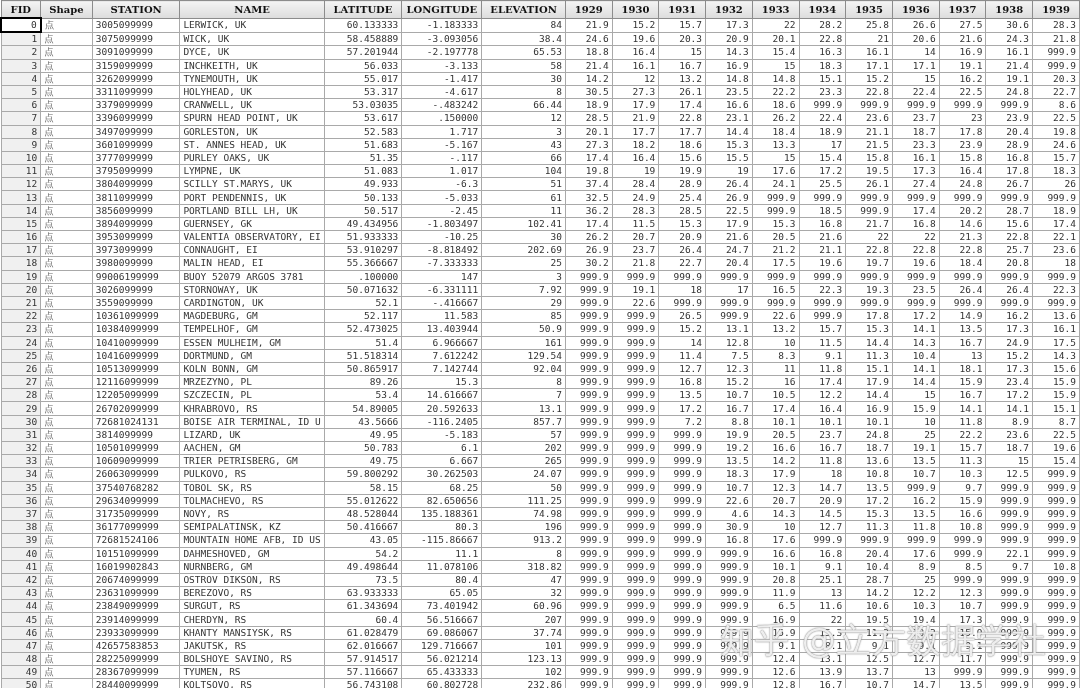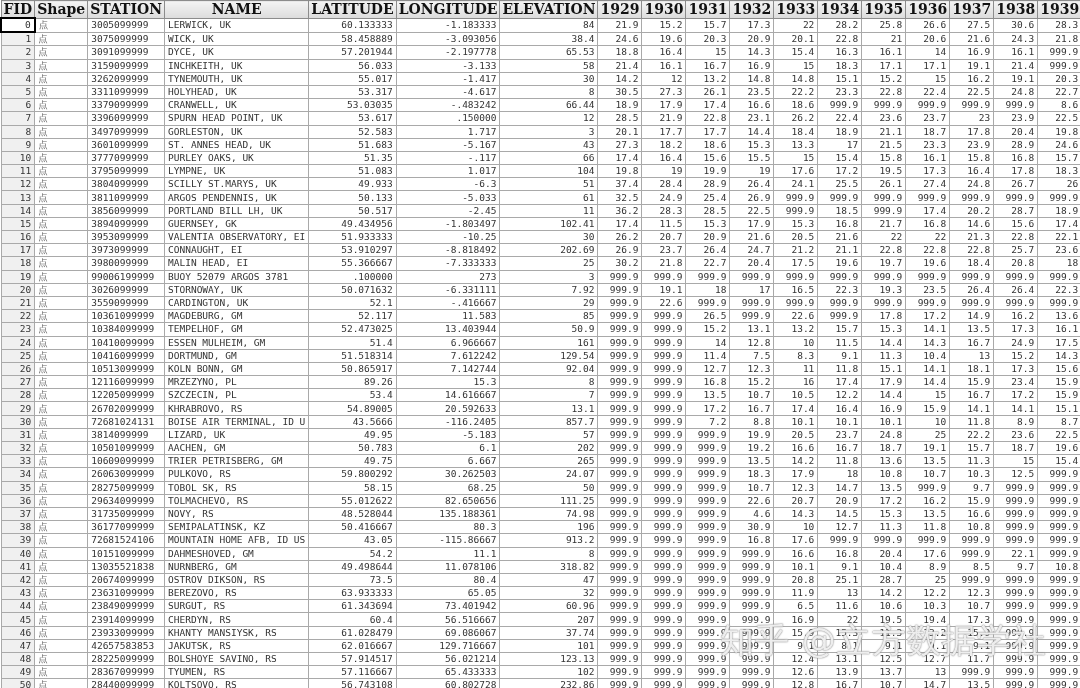--- a/index.html
+++ b/index.html
@@ -1,20 +1,20 @@
 <!DOCTYPE html>
 <html><head>
 <meta charset="utf-8">
 <style>
   html, body { margin:0; padding:0; background:#ffffff; }
   body { width:1080px; height:688px; overflow:hidden; position:relative; }
   .grid { position:absolute; left:0; top:0; border-collapse:collapse; table-layout:fixed;
           font-family:"DejaVu Sans Mono","Liberation Mono",monospace; font-size:9.5px; color:#333; }
   .grid th { height:16px; background:linear-gradient(#f4f4f4,#dcdcdc); border:1px solid #8c8c8c;
-             font-family:"DejaVu Serif","Liberation Serif",serif; font-weight:bold; font-size:14px;
+             font-family:"DejaVu Serif","Liberation Serif",serif; font-weight:bold; font-size:10px;
              color:#111; padding:0 2px; white-space:nowrap; overflow:hidden; }
   .grid td { height:12.2px; border:1px solid #a9a9a9; padding:0 3px; white-space:nowrap; overflow:hidden;
              line-height:12px; }
   .grid td.num { text-align:right; }
   .grid td.txt { text-align:left; }
   .grid td.fid { text-align:right; background:#f0f0f0; }
   .grid tr.sel td.fid { border:2px solid #000; background:#fff; }
   .grid td.shape { color:#666; }
   .watermark { position:absolute; left:720px; top:618px; font-family:"DejaVu Sans",sans-serif;
                font-size:34px; font-weight:normal; color:rgba(255,255,255,0.85);
@@ -324,21 +324,21 @@
         <td class="num">26.1</td>
         <td class="num">27.4</td>
         <td class="num">24.8</td>
         <td class="num">26.7</td>
         <td class="num">26</td>
       </tr>
       <tr>
         <td class="fid">13</td>
         <td class="txt shape">点</td>
         <td class="txt">3811099999</td>
-        <td class="txt">ARGOS PENDENNIS, UK</td>
+        <td class="txt">PORT PENDENNIS, UK</td>
         <td class="num">50.133</td>
         <td class="num">-5.033</td>
         <td class="num">61</td>
         <td class="num">32.5</td>
         <td class="num">24.9</td>
         <td class="num">25.4</td>
         <td class="num">26.9</td>
         <td class="num">999.9</td>
         <td class="num">999.9</td>
         <td class="num">999.9</td>
@@ -446,21 +446,21 @@
         <td class="num">18.4</td>
         <td class="num">20.8</td>
         <td class="num">18</td>
       </tr>
       <tr>
         <td class="fid">19</td>
         <td class="txt shape">点</td>
         <td class="txt">99006199999</td>
         <td class="txt">BUOY 52079 ARGOS 3781</td>
         <td class="num">.100000</td>
-        <td class="num">273</td>
+        <td class="num">147</td>
         <td class="num">3</td>
         <td class="num">999.9</td>
         <td class="num">999.9</td>
         <td class="num">999.9</td>
         <td class="num">999.9</td>
         <td class="num">999.9</td>
         <td class="num">999.9</td>
         <td class="num">999.9</td>
         <td class="num">999.9</td>
         <td class="num">999.9</td>
@@ -763,21 +763,21 @@
         <td class="num">18</td>
         <td class="num">10.8</td>
         <td class="num">10.7</td>
         <td class="num">10.3</td>
         <td class="num">12.5</td>
         <td class="num">999.9</td>
       </tr>
       <tr>
         <td class="fid">35</td>
         <td class="txt shape">点</td>
-        <td class="txt">28275099999</td>
+        <td class="txt">37540768282</td>
         <td class="txt">TOBOL SK, RS</td>
         <td class="num">58.15</td>
         <td class="num">68.25</td>
         <td class="num">50</td>
         <td class="num">999.9</td>
         <td class="num">999.9</td>
         <td class="num">999.9</td>
         <td class="num">10.7</td>
         <td class="num">12.3</td>
         <td class="num">14.7</td>
@@ -883,21 +883,21 @@
         <td class="num">16.8</td>
         <td class="num">20.4</td>
         <td class="num">17.6</td>
         <td class="num">999.9</td>
         <td class="num">22.1</td>
         <td class="num">999.9</td>
       </tr>
       <tr>
         <td class="fid">41</td>
         <td class="txt shape">点</td>
-        <td class="txt">13035521838</td>
+        <td class="txt">16019902843</td>
         <td class="txt">NURNBERG, GM</td>
         <td class="num">49.498644</td>
         <td class="num">11.078106</td>
         <td class="num">318.82</td>
         <td class="num">999.9</td>
         <td class="num">999.9</td>
         <td class="num">999.9</td>
         <td class="num">999.9</td>
         <td class="num">10.1</td>
         <td class="num">9.1</td>

